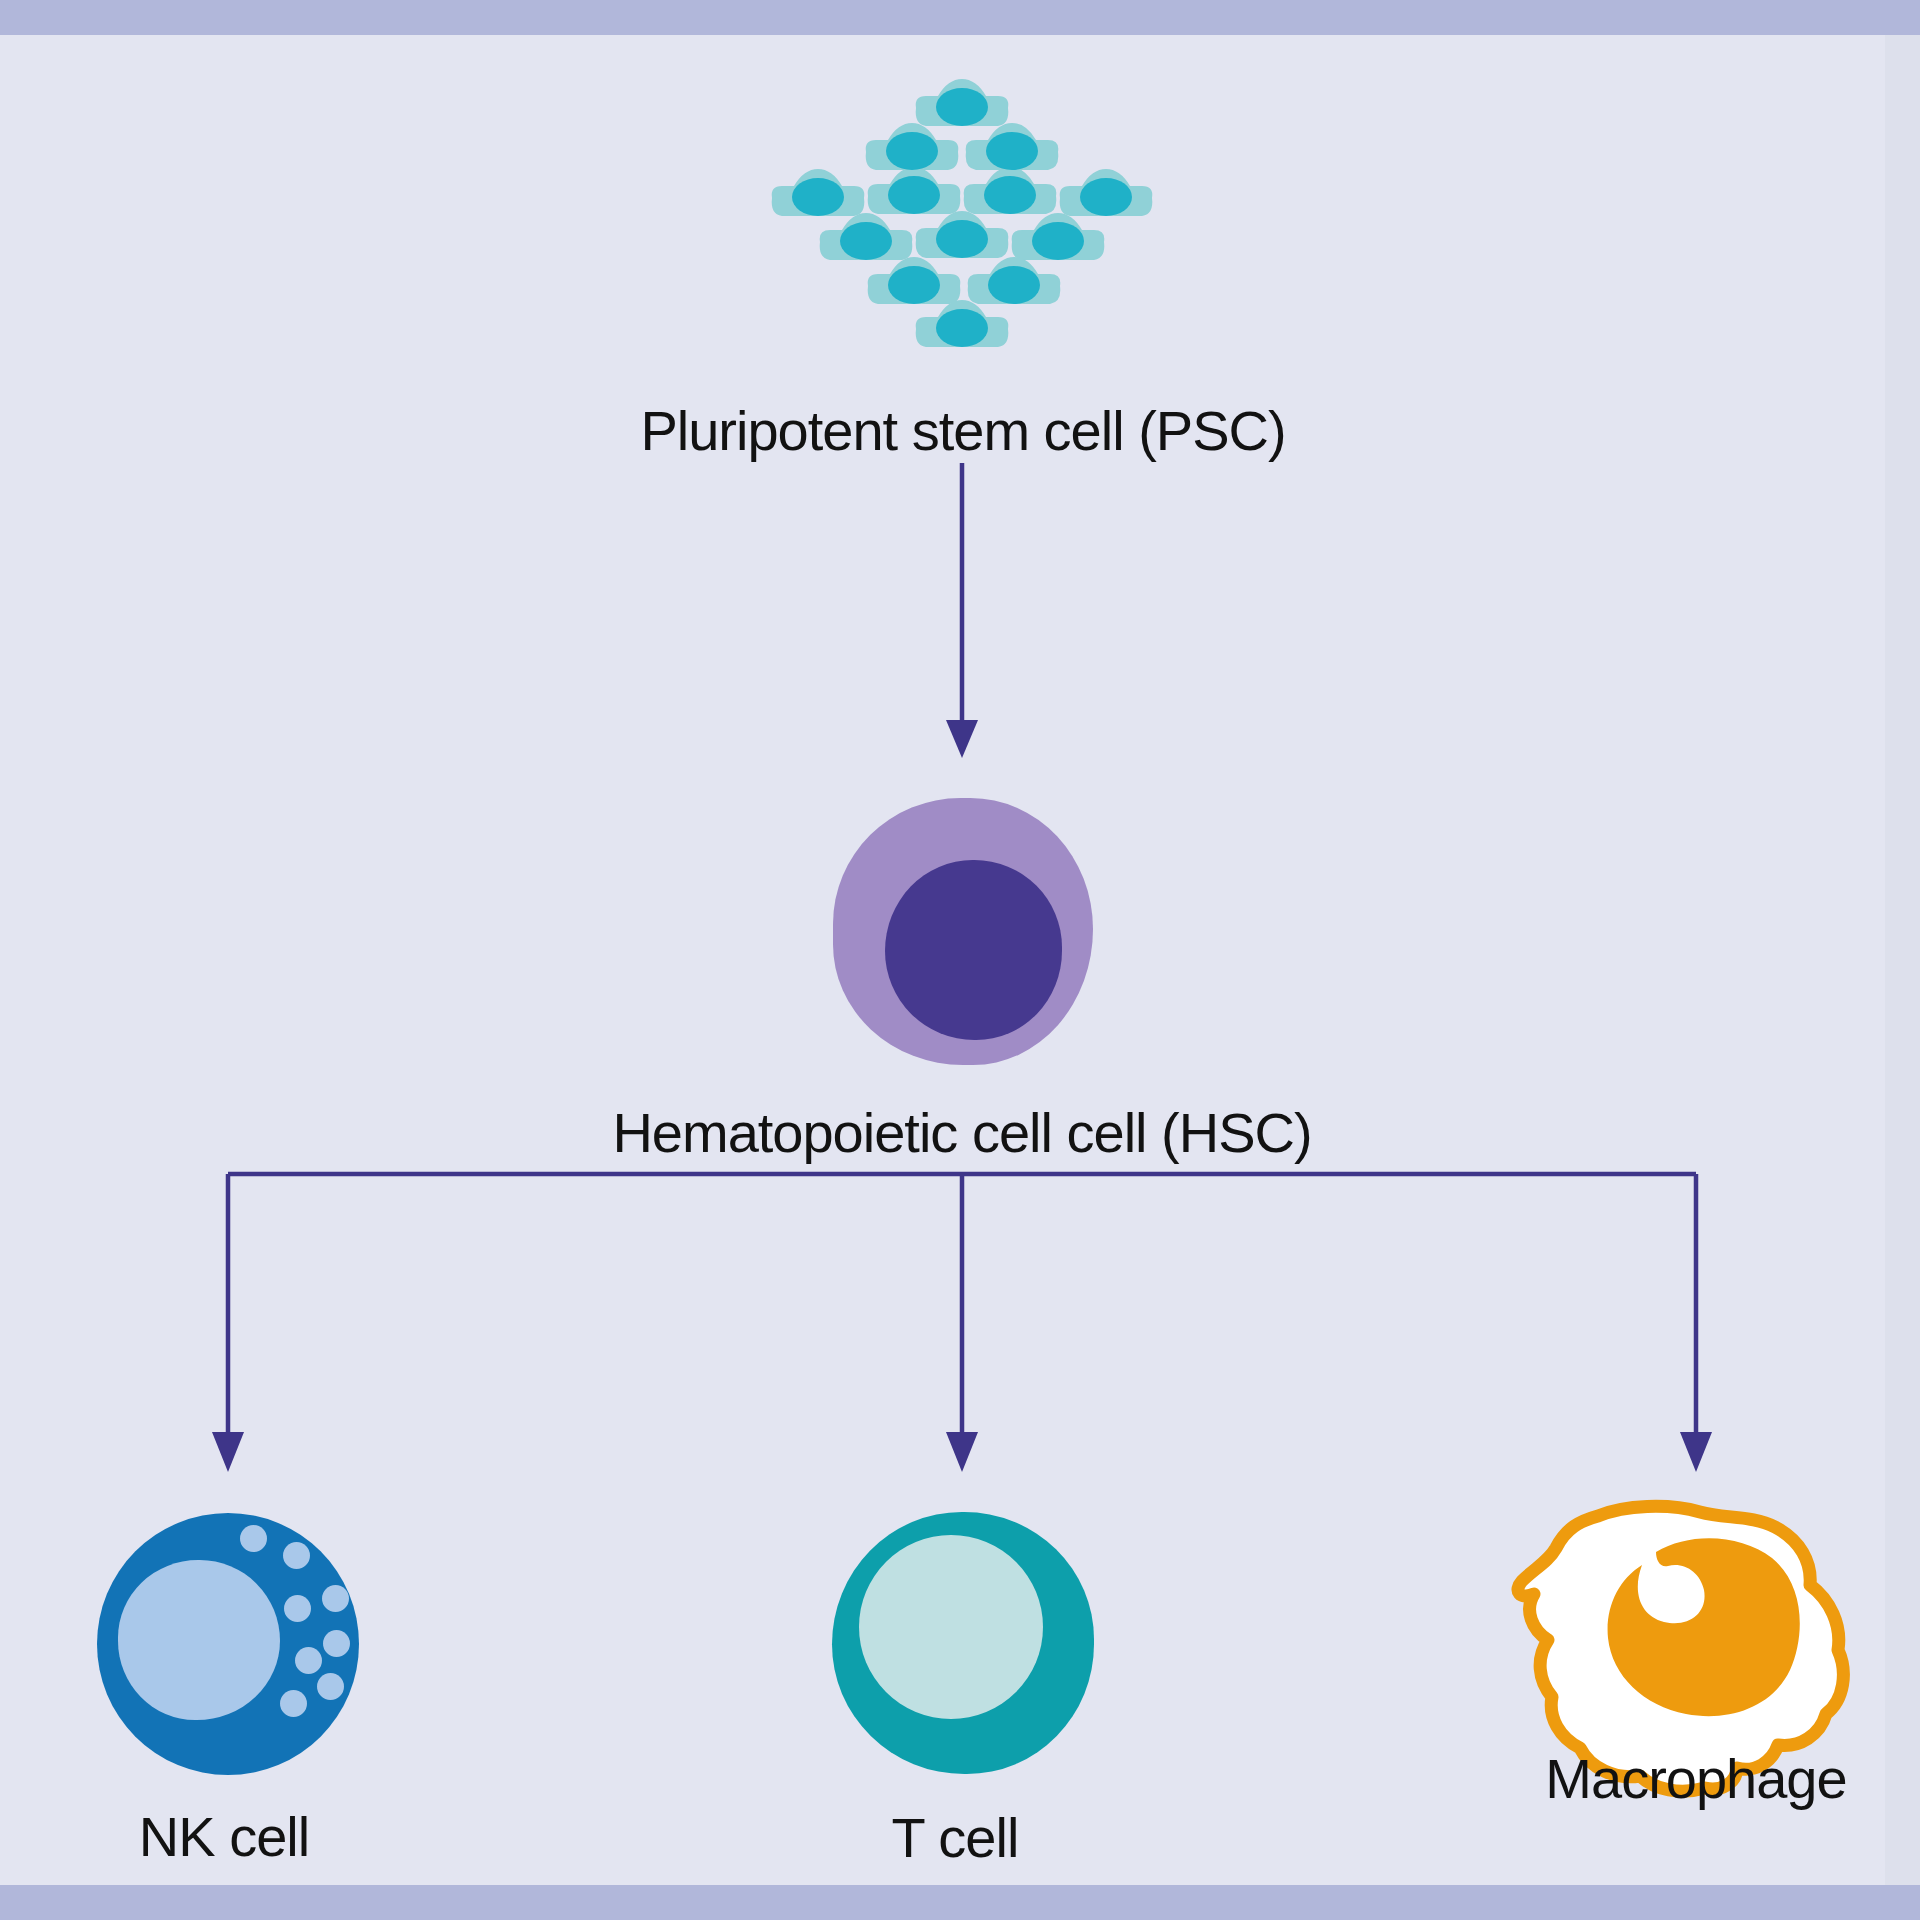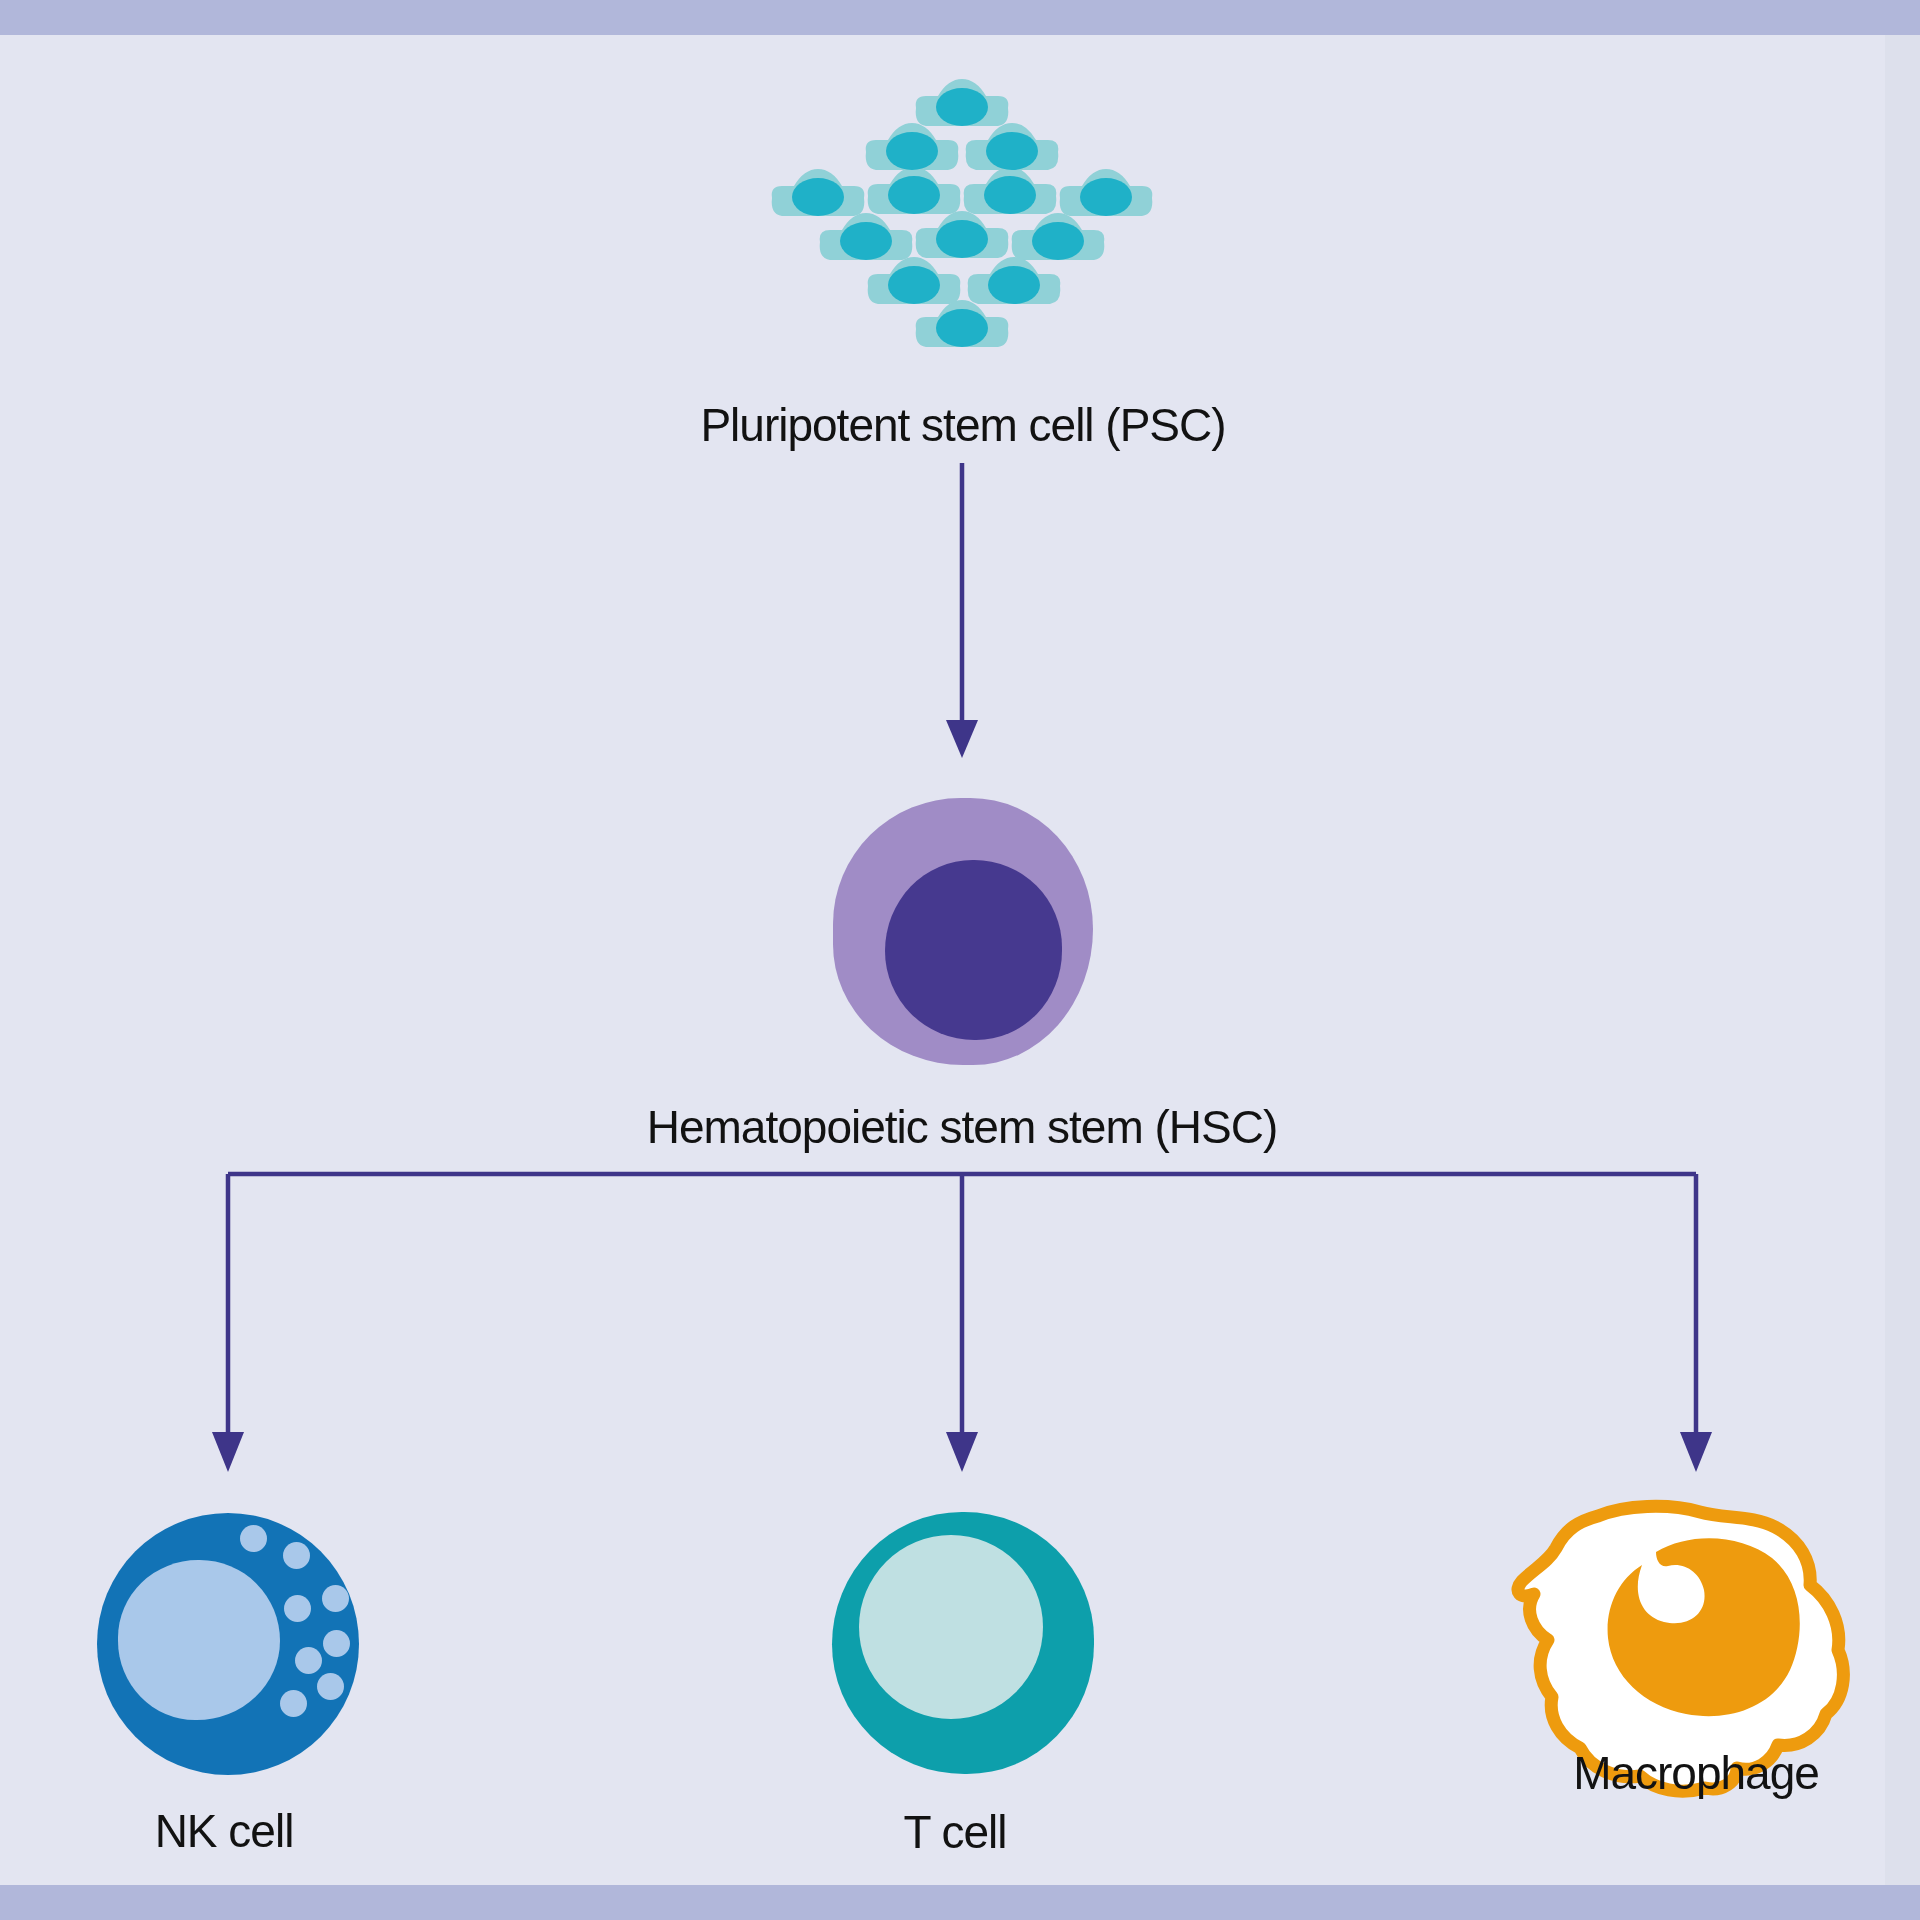--- a/index.html
+++ b/index.html
@@ -8,21 +8,21 @@
     background:var(--bg);
     font-family:"Liberation Sans", sans-serif;
   }
   .bar{position:absolute;left:0;width:1920px;height:35px;background:var(--bar);}
   #top-bar{top:0;}
   #bottom-bar{top:1885px;}
   #right-strip{position:absolute;top:35px;left:1885px;width:35px;height:1850px;background:var(--edge);}
   .abs{position:absolute;}
   .label{
     position:absolute;transform:translateX(-50%);
-    font-size:46px;letter-spacing:-1px;color:var(--text);
+    font-size:56px;letter-spacing:-1px;color:var(--text);
     white-space:nowrap;line-height:1.1;text-align:center;
   }
   .circle{position:absolute;border-radius:50%;}
   
   #hsc-outer{
     left:833px;top:798px;width:260px;height:267px;background:var(--hscOuter);
     border-radius:51% 49% 48% 52% / 49% 51% 53% 47%;
   }
   #hsc-nucleus{
     left:885px;top:860px;width:177px;height:180px;background:var(--hscNucleus);
@@ -139,16 +139,16 @@
            C 1772 1708 1728 1722 1686 1714
            C 1644 1706 1612 1676 1608 1638
            C 1605 1608 1618 1580 1642 1565
            C 1632 1592 1640 1616 1664 1622
            C 1690 1628 1708 1612 1704 1590
            C 1700 1572 1684 1562 1668 1566
            C 1660 1568 1656 1560 1656 1552 Z"></path>
 </svg>
 
 <div class="label" style="left:963px;top:400px">Pluripotent stem cell (PSC)</div>
-<div class="label" style="left:962px;top:1102px">Hematopoietic stem stem (HSC)</div>
+<div class="label" style="left:962px;top:1102px">Hematopoietic cell cell (HSC)</div>
 <div class="label" style="left:224px;top:1806px">NK cell</div>
 <div class="label" style="left:955px;top:1807px">T cell</div>
 <div class="label" style="left:1696px;top:1748px">Macrophage</div>
 
 </body></html>

